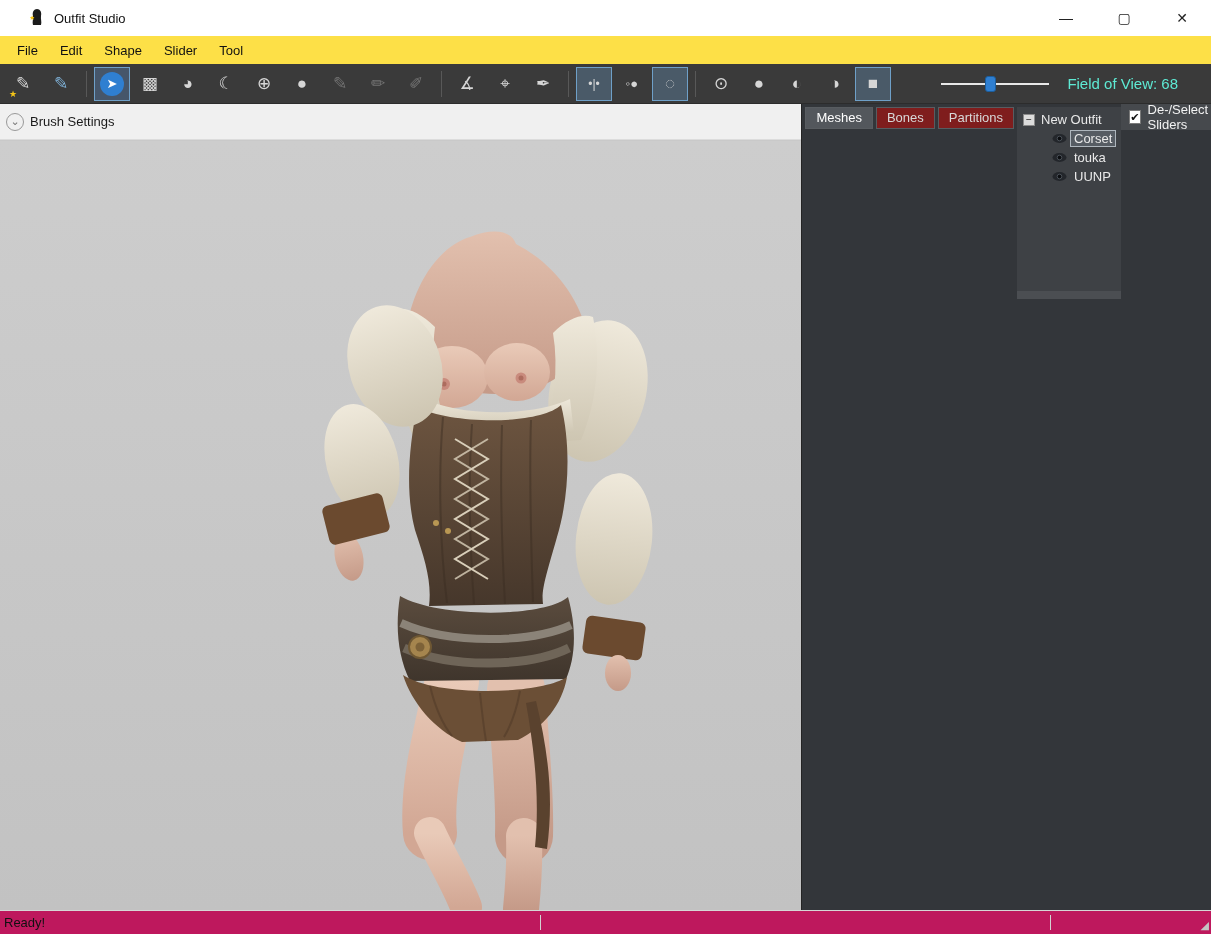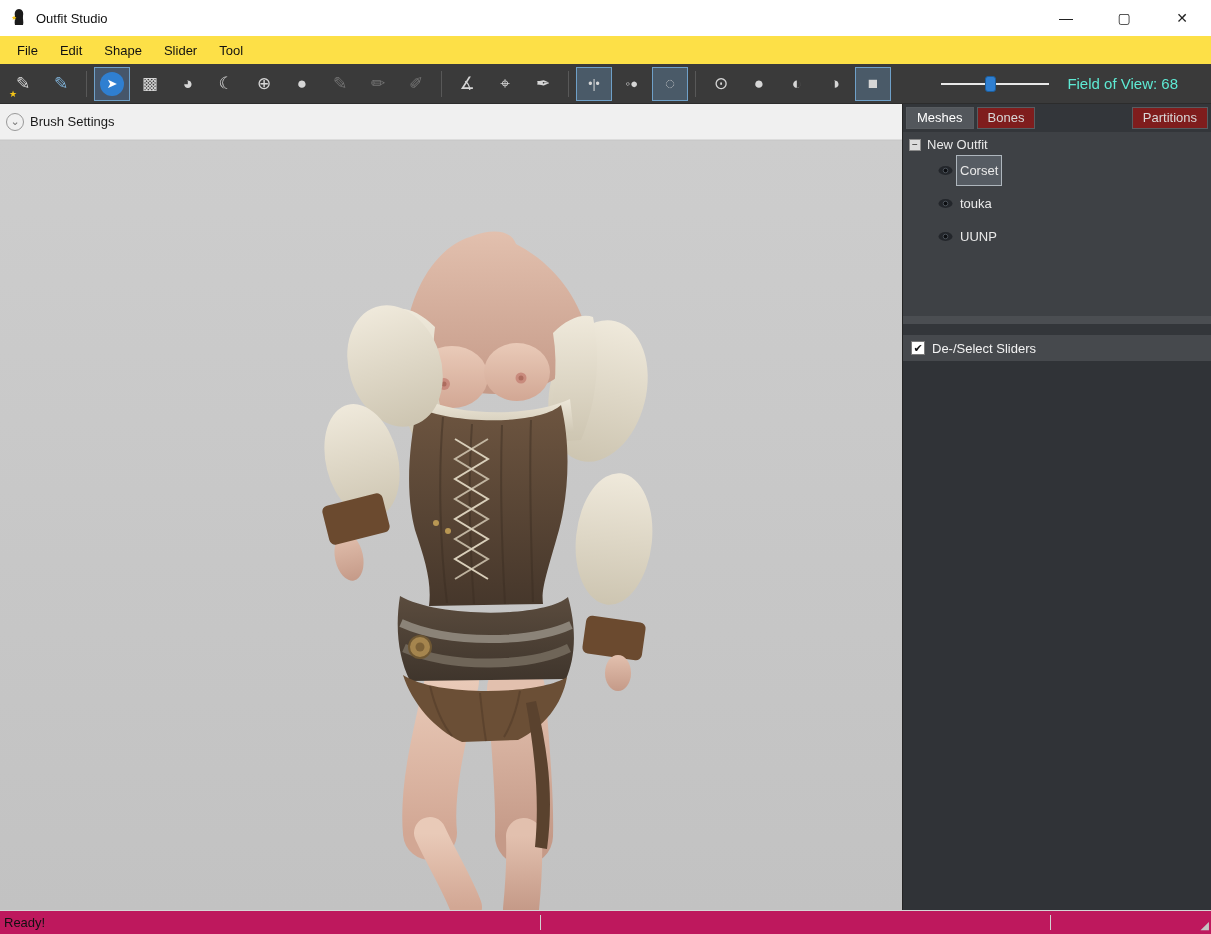--- a/index.html
+++ b/index.html
@@ -1,20 +1,20 @@
 <!DOCTYPE html>
 <html><head>
 <meta charset="utf-8">
 <style>
   * { margin:0; padding:0; box-sizing:border-box; }
   html,body { width:1211px; height:934px; overflow:hidden; }
   body { font-family:"Liberation Sans", sans-serif; background:#ffffff; position:relative; }
 
   
-  .titlebar { height:36px; background:#ffffff; display:flex; align-items:center; padding-left:10px; }
+  .titlebar { height:36px; background:#ffffff; display:flex; align-items:center; padding-left:28px; }
   .app-icon { width:18px; height:20px; display:flex; align-items:center; justify-content:center; }
   .title-text { font-size:13px; color:#111; margin-left:8px; }
   .win-controls { margin-left:auto; display:flex; height:100%; }
   .win-btn { width:58px; height:100%; display:flex; align-items:center; justify-content:center;
              font-size:14px; color:#222; background:transparent; border:none; }
 
   
   .menubar { height:28px; background:#fde047; display:flex; align-items:center; padding-left:6px; }
   .menu-item { font-size:13px; color:#111; padding:4px 11px; cursor:default; }
 
@@ -47,36 +47,36 @@
   .viewport { width:903px; position:relative; background:#c9c9c9; border-right:1px solid #242424; }
   .brush-bar { height:36px; background:#f0f0f0; border-bottom:1px solid #dcdcdc;
                display:flex; align-items:center; padding-left:6px; }
   .chev-circle { width:18px; height:18px; border:1px solid #999; border-radius:50%;
                  color:#777; font-size:11px; display:flex; align-items:center; justify-content:center; }
   .brush-label { font-size:13px; color:#1a1a1a; margin-left:6px; }
   .gl-area { position:absolute; top:37px; left:0; right:0; bottom:0;
              background:linear-gradient(#cdcdcd,#c2c2c2); overflow:hidden; }
 
   
-  .right-panel { flex:1; background:#33363a; display:flex; flex-direction:column; }
+  .right-panel { flex:1; background:#33363a; display:flex; flex-direction:row; }
   .tabs-row { display:flex; align-items:center; gap:3px; padding:2px 3px 0 3px; height:25px; }
   .tab { font-size:13px; color:#d8d8d8; background:#7f1d1d; border:1px solid #585c60;
          padding:2px 10px 3px; cursor:default; white-space:nowrap; }
   .tab.active { background:#53575c; color:#fff; }
   .tab.partitions { margin-left:auto; }
   .tree { background:#3e4145; margin-top:3px; height:192px; padding:5px 6px 0 6px;
           position:relative; }
   .tree-root-row { display:flex; align-items:center; gap:6px; color:#e9e9e9; font-size:13px; }
   .expander { width:12px; height:12px; background:#dcdcdc; border:1px solid #8a8a8a;
               font-size:10px; line-height:10px; color:#222; display:flex; align-items:center;
               justify-content:center; }
   .tree-item { display:flex; align-items:center; gap:4px; margin-left:29px; margin-top:4px;
                color:#e9e9e9; font-size:13px; }
   .eye-icon { display:flex; align-items:center; }
-  .tree-item .label { padding:7px 3px; }
+  .tree-item .label { padding:0 3px; }
   .tree-item .label.selected { background:#565c63; box-shadow:0 0 0 1px #aeb6bd; }
   .tree-hscroll { position:absolute; left:0; right:0; bottom:0; height:8px; background:#4b4e52; }
   .panel-gap { height:11px; }
   .sliders-header { height:26px; background:#46494d; display:flex; align-items:center;
                     gap:7px; padding-left:8px; }
   .checkbox { width:14px; height:14px; background:#fff; border:1px solid #7a7a7a;
               color:#111; font-size:11px; line-height:1; display:flex; align-items:center;
               justify-content:center; }
   .sliders-label { color:#f2f2f2; font-size:13px; }
   .sliders-area { flex:1; background:#303337; }

